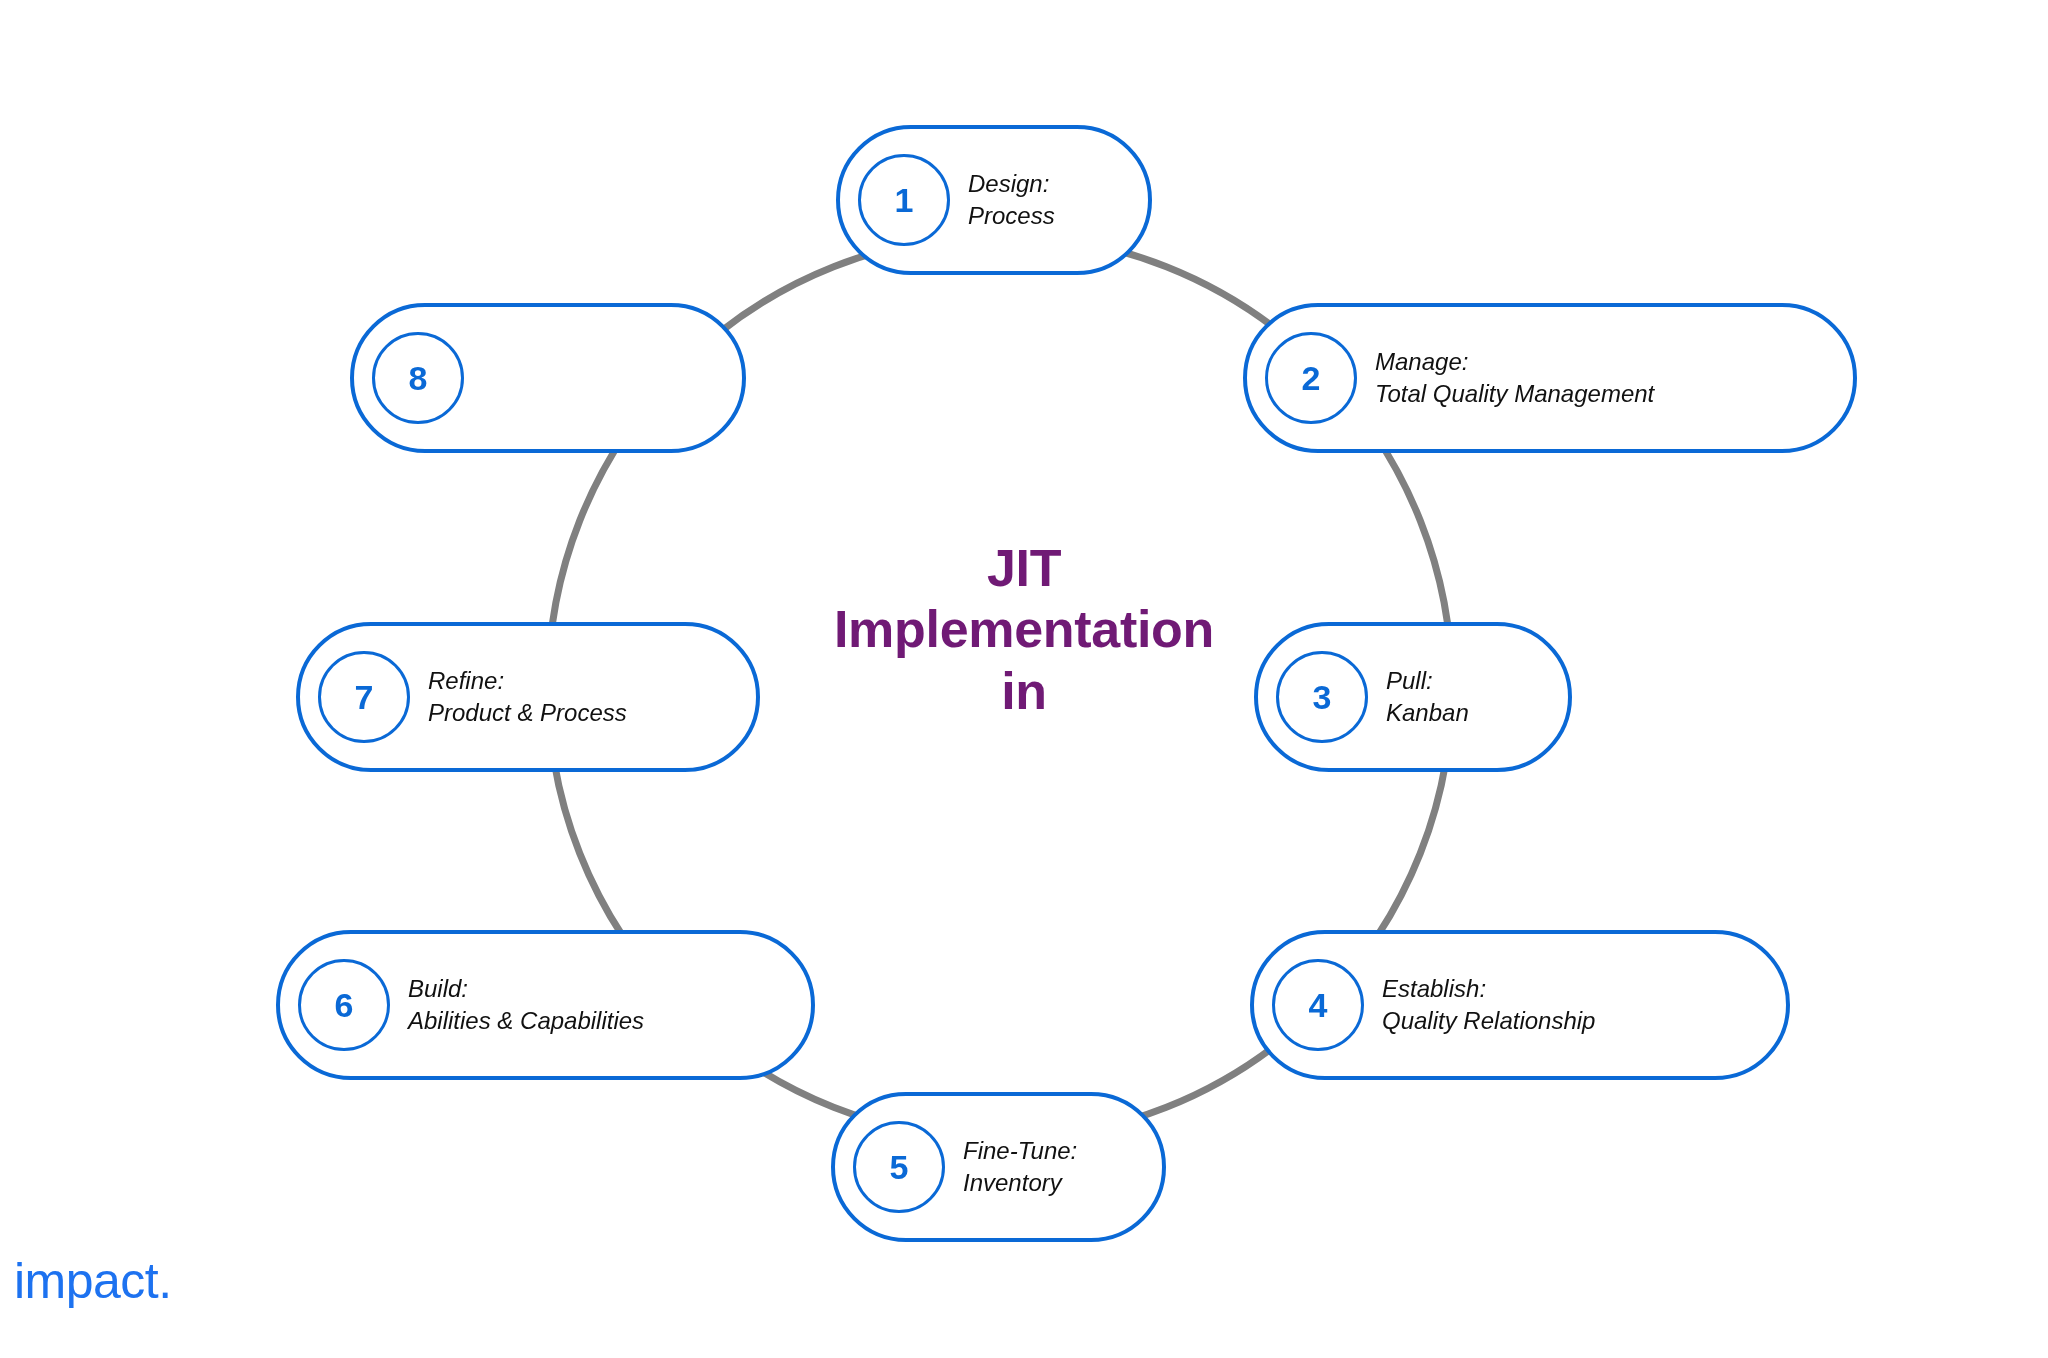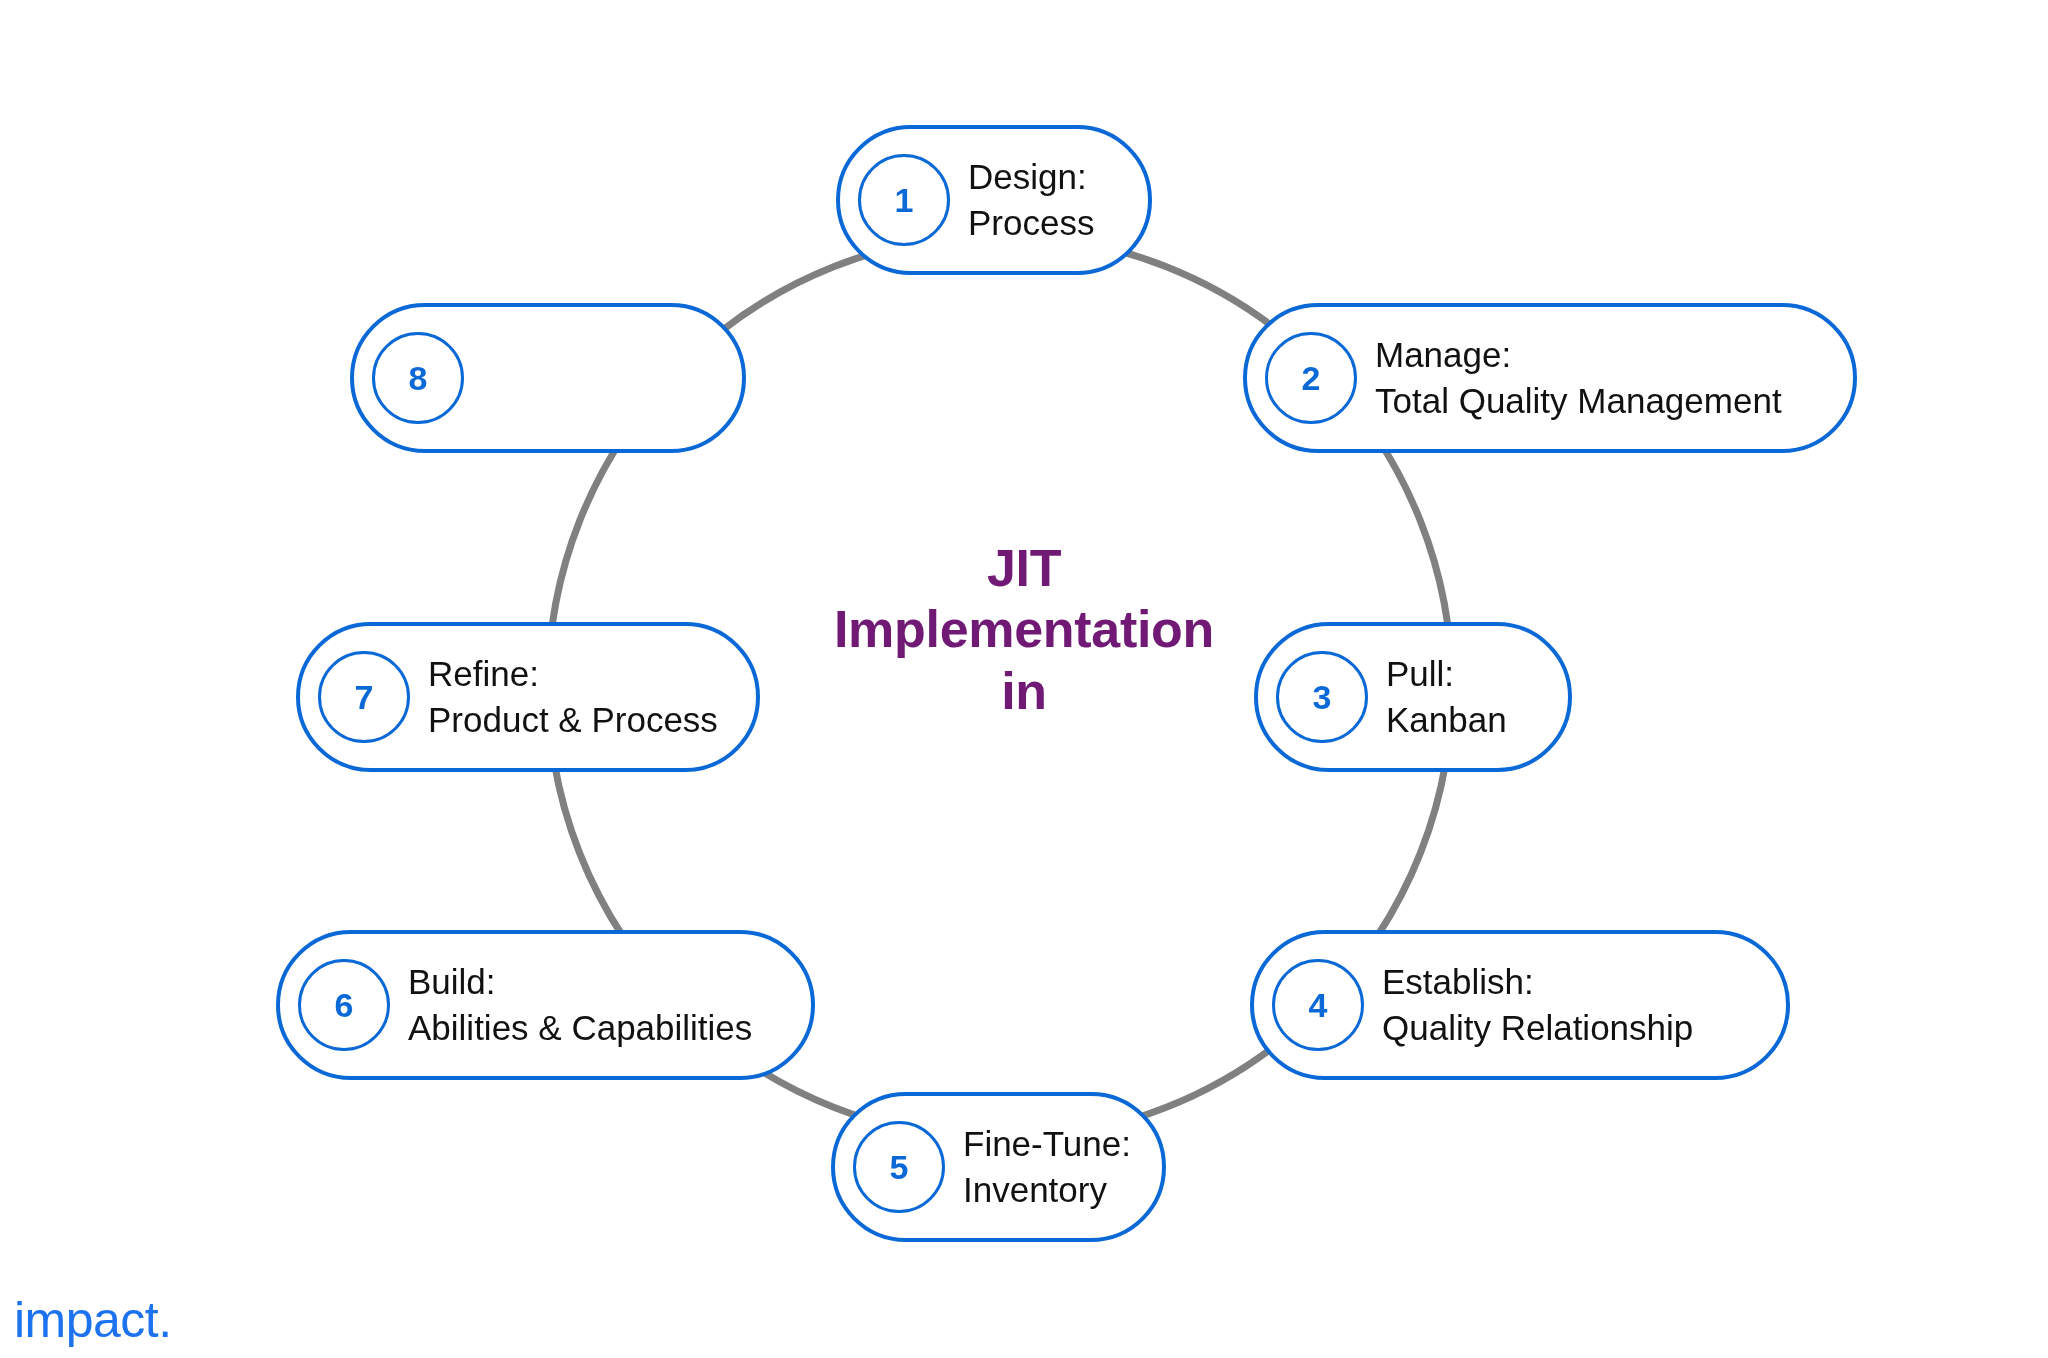--- a/index.html
+++ b/index.html
@@ -65,21 +65,22 @@
     color: #0a69d6;
     font-size: 34px;
     font-weight: bold;
     display: flex;
     align-items: center;
     justify-content: center;
     background: #ffffff;
   }
   .step-text {
     margin-left: 18px;
-    font-size: 35px;
+    font-style: italic;
+    font-size: 24px;
     line-height: 1.32;
     color: #111111;
     white-space: nowrap;
   }
   .step-text .l1 { display: block; }
   .step-text .l2 { display: block; }
 
   
   #step-1 { left: 836px;  top: 125px;  width: 316px;  height: 150px; }
   #step-2 { left: 1243px; top: 303px;  width: 614px;  height: 150px; }
@@ -87,21 +88,21 @@
   #step-4 { left: 1250px; top: 930px;  width: 540px;  height: 150px; }
   #step-5 { left: 831px;  top: 1092px; width: 335px;  height: 150px; }
   #step-6 { left: 276px;  top: 930px;  width: 539px;  height: 150px; }
   #step-7 { left: 296px;  top: 622px;  width: 464px;  height: 150px; }
   #step-8 { left: 350px;  top: 303px;  width: 396px;  height: 150px; }
 
   
   #brand {
     position: absolute;
     left: 14px;
-    top: 1291px;
+    top: 1252px;
     color: #1d72f0;
     font-size: 50px;
     font-weight: 500;
     letter-spacing: -0.5px;
   }
 </style>
 </head>
 <body>
 
 <div id="canvas">

